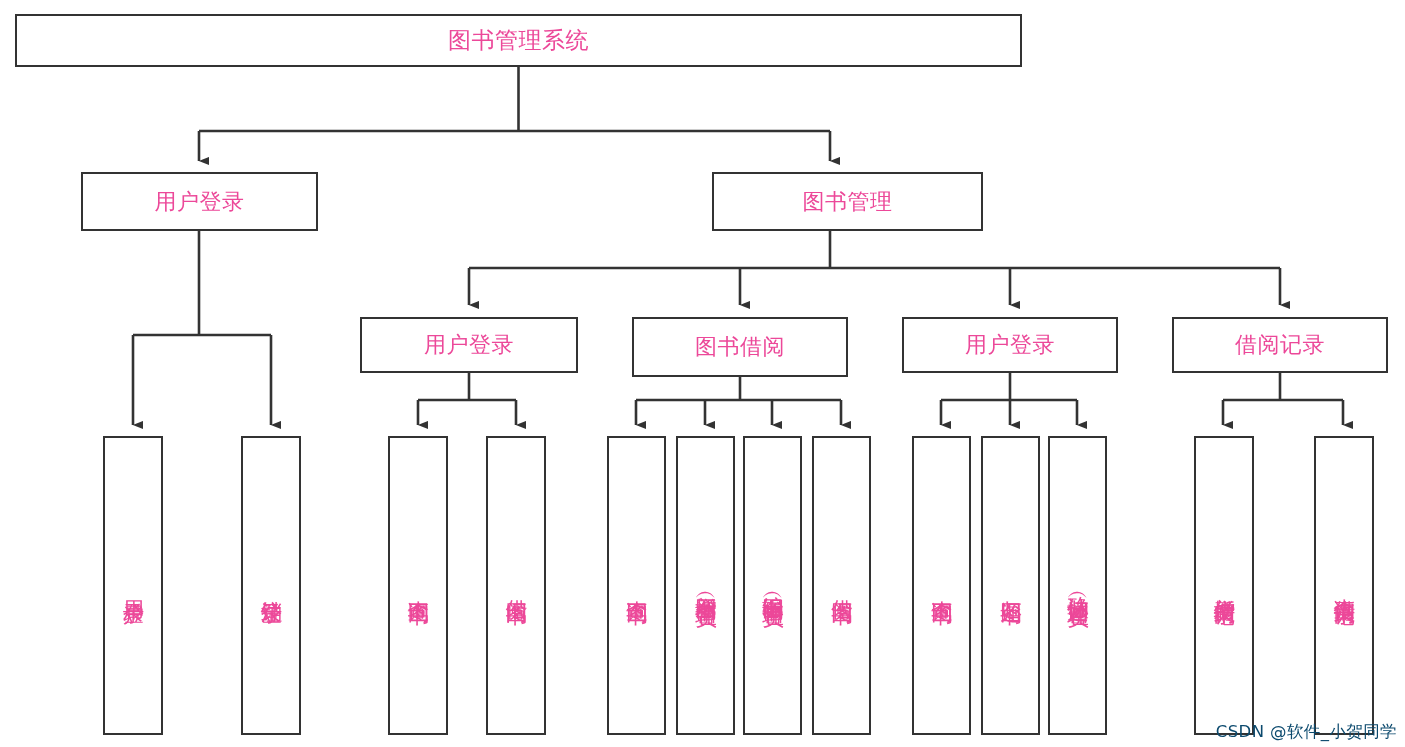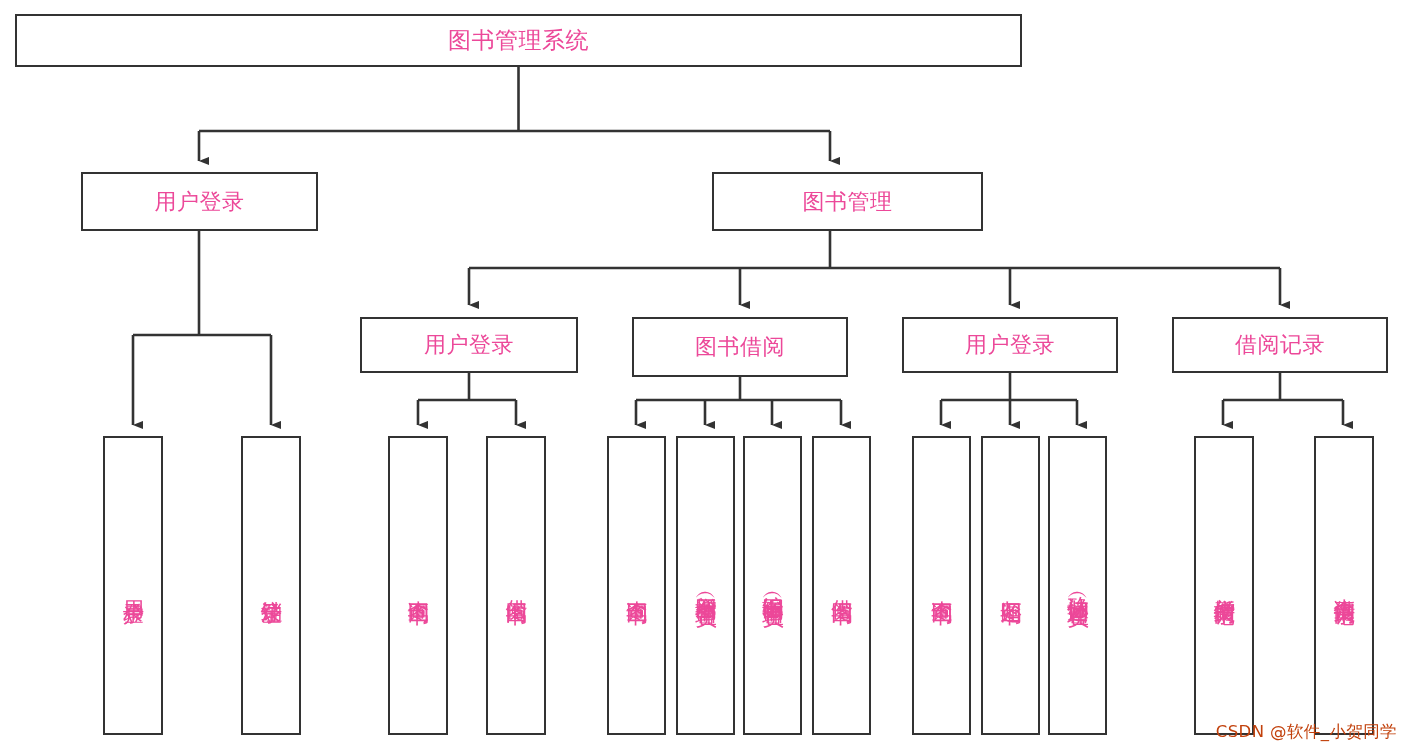--- a/index.html
+++ b/index.html
@@ -61,21 +61,21 @@
     line-height: 1.12;
     letter-spacing: 1.5px;
     white-space: nowrap;
     max-height: 280px;
   }
   #watermark {
     position: absolute;
     right: 8px;
     bottom: 4px;
     font-size: 16.5px;
-    color: #c2410c;
+    color: #0c4a6e;
     letter-spacing: 0.4px;
     z-index: 5;
     white-space: nowrap;
     font-family: "DejaVu Sans", "Liberation Sans", sans-serif;
   }
 </style>
 </head>
 <body>
 
 <div id="diagram-root">

